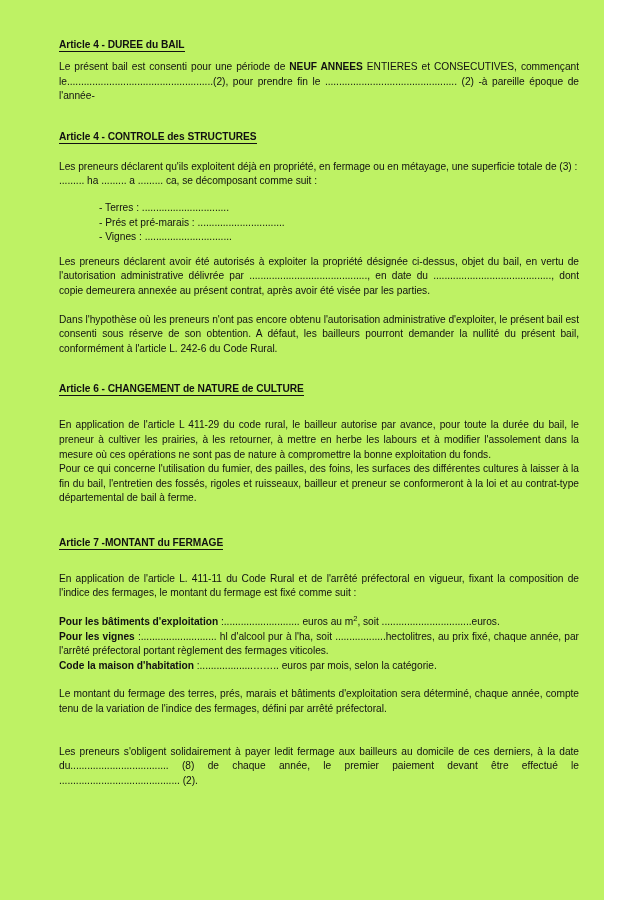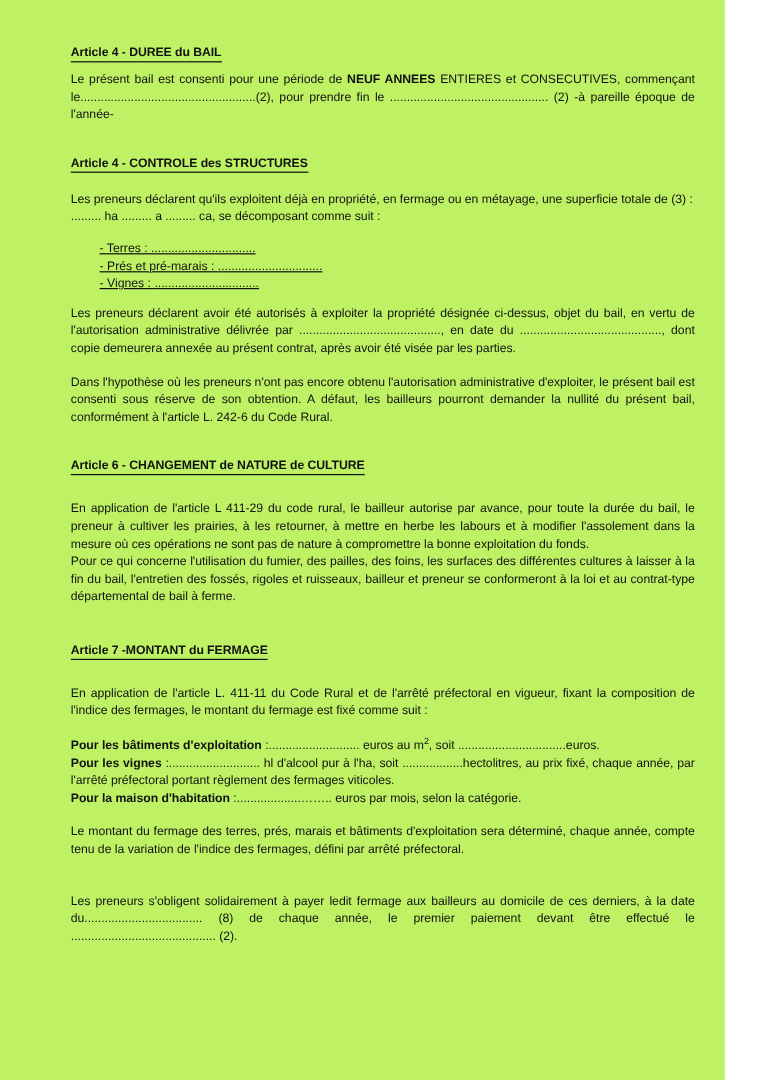--- a/index.html
+++ b/index.html
@@ -68,22 +68,21 @@
   .gap-10 { height: 10px; }
   .gap-12 { height: 12px; }
   .gap-14 { height: 14px; }
   .gap-16 { height: 16px; }
   .gap-22 { height: 22px; }
   .gap-26 { height: 26px; }
   .gap-30 { height: 30px; }
   .gap-60 { height: 60px; }
 
   .indent-list {
-    margin-left: 24px;
-    text-decoration: underline;
+    margin-left: 40px;
   }
   .list-line {
     font-size: 10.2px;
     line-height: 14.6px;
     text-align: left;
     white-space: nowrap;
   }
 
   b, .b { font-weight: bold; }
 
@@ -137,21 +136,21 @@
     <div class="gap-22"></div>
     <p class="para">En application de l'article L. 411-11 du Code Rural et de l'arrêté préfectoral en vigueur, fixant la composition de l'indice des fermages, le montant du fermage est fixé comme suit :</p>
 
     <div class="gap-14"></div>
 
 
     <p class="para nojust"><b>Pour les bâtiments d'exploitation</b><span> :</span><span class="dots">...........................</span><span> euros au m</span><sup class="m2">2</sup><span>, soit </span><span class="dots">................................</span><span>euros.</span></p>
 
     <p class="para"><b>Pour les vignes</b><span> :</span><span class="dots">...........................</span><span> hl d'alcool pur à l'ha, soit </span><span class="dots">..................</span><span>hectolitres, au prix fixé, chaque année, par l'arrêté préfectoral portant règlement des fermages viticoles.</span></p>
 
-    <p class="para nojust"><b>Pour la maison d'habitation</b><span> :</span><span class="dots">...................……..</span><span> euros par mois, selon la catégorie.</span></p>
+    <p class="para nojust"><b>Code la maison d'habitation</b><span> :</span><span class="dots">...................……..</span><span> euros par mois, selon la catégorie.</span></p>
 
     <div class="gap-14"></div>
     <p class="para">Le montant du fermage des terres, prés, marais et bâtiments d'exploitation sera déterminé, chaque année, compte tenu de la variation de l'indice des fermages, défini par arrêté préfectoral.</p>
 
     <div class="gap-14"></div>
 
     <div class="gap-14"></div>
     <p class="para"><span>Les preneurs s'obligent solidairement à payer ledit fermage aux bailleurs au domicile de ces derniers, à la date du</span><span class="dots">...................................</span><span> (8) de chaque année, le premier paiement devant être effectué le </span><span class="dots">...........................................</span><span> (2).</span></p>
 
     <div class="gap-60"></div>

